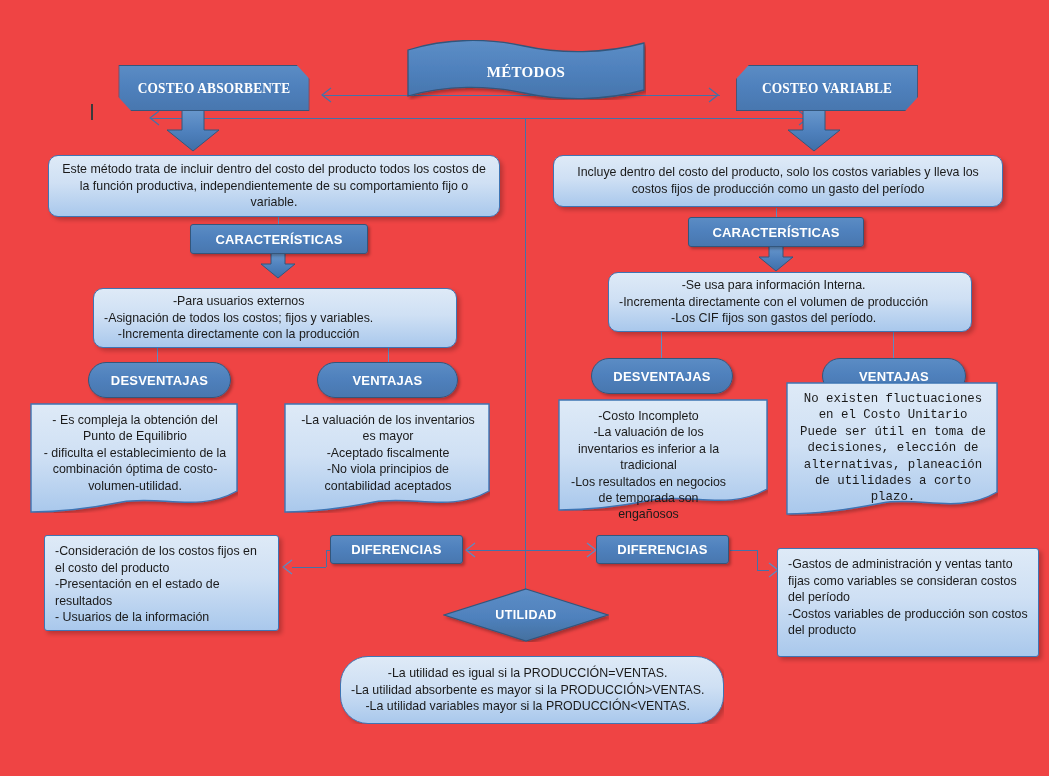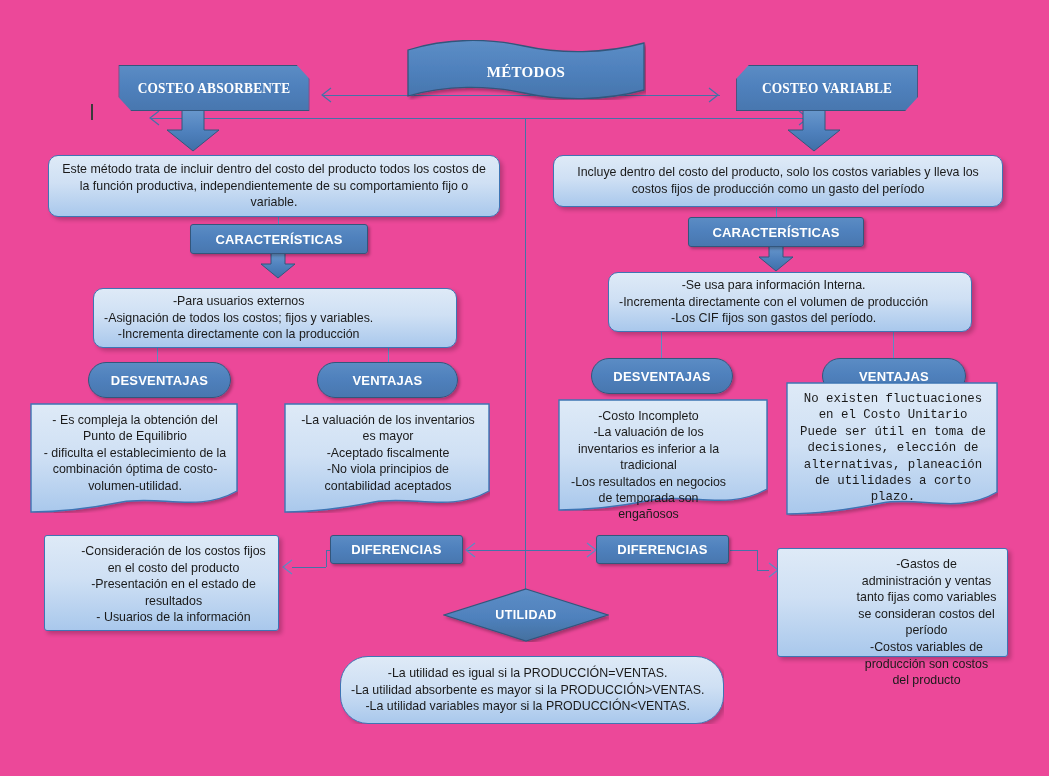--- a/index.html
+++ b/index.html
@@ -5,21 +5,21 @@
 <style>
   html,body{margin:0;padding:0;background:#ffffff;}
   body{
     font-family:"Liberation Sans", sans-serif;
     -webkit-font-smoothing:antialiased;
   }
   #canvas{
     position:relative;
     width:1049px;
     height:776px;
-    background:#ec4899;
+    background:#ef4444;
     overflow:hidden;
   }
   .abs{position:absolute;box-sizing:border-box;}
 
   
   .dark{
     background:linear-gradient(to bottom,#5B8CC4 0%, #4F81BD 45%, #4877AF 100%);
     border:1px solid #33567C;
     color:#ffffff;
     display:flex;
@@ -44,21 +44,21 @@
     box-shadow:3px 3px 4px rgba(0,0,0,.22);
     box-sizing:border-box;
   }
   .light .txt{
     padding:7px 10px 7px 10px;
     font-size:12.4px;
     line-height:16.6px;
     white-space:pre-line;
   }
   .ctr .txt{text-align:center;}
-  .lft .txt{text-align:center;margin-left:24px;}
+  .lft .txt{text-align:left;}
 
   .rounded{border-radius:10px;}
   .pill{border-radius:999px;}
   .sq{border-radius:3px;}
 
   
   .snip-tr-bl{
     clip-path:polygon(0 0, calc(100% - 14px) 0, 100% 14px, 100% 100%, 14px 100%, 0 calc(100% - 14px));
   }
   .snip-tl-br{
@@ -340,21 +340,21 @@
   <div class="abs dark sq" style="left:596px;top:535px;width:133px;height:29px;font-size:13px;">
     <span>DIFERENCIAS</span>
   </div>
 
   <div class="abs light sq lft" style="left:44px;top:535px;width:235px;height:96px;">
     <div class="txt">-Consideración de los costos fijos en el costo del producto
 -Presentación en el estado de resultados
 - Usuarios de la información</div>
   </div>
 
-  <div class="abs light sq lft" style="left:777px;top:548px;width:231px;height:109px;padding-left:44px;">
+  <div class="abs light sq lft" style="left:777px;top:548px;width:262px;height:109px;">
     <div class="txt">-Gastos de administración y ventas tanto fijas como variables se consideran costos del período
 -Costos variables de producción son costos del producto</div>
   </div>
 
   <div class="abs diamond" style="left:443px;top:588px;width:166px;height:54px;">
     <svg width="166" height="54" viewBox="0 0 166 54">
       <defs>
         <linearGradient id="gd" x1="0" y1="0" x2="0" y2="1">
           <stop offset="0%" stop-color="#5D8EC6"></stop>
             <stop offset="55%" stop-color="#4F81BD"></stop>

